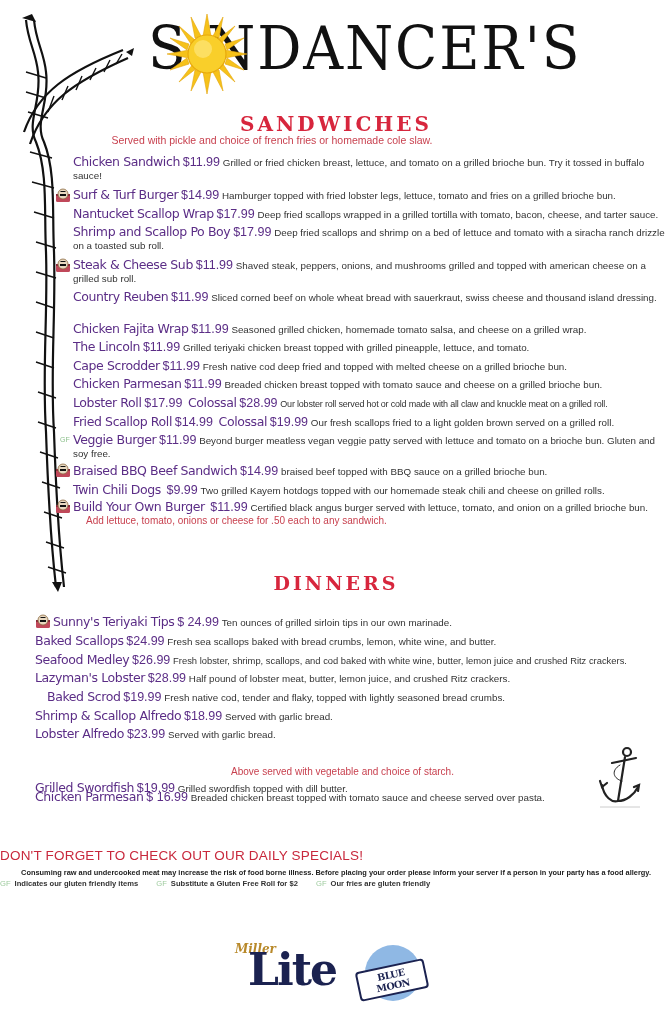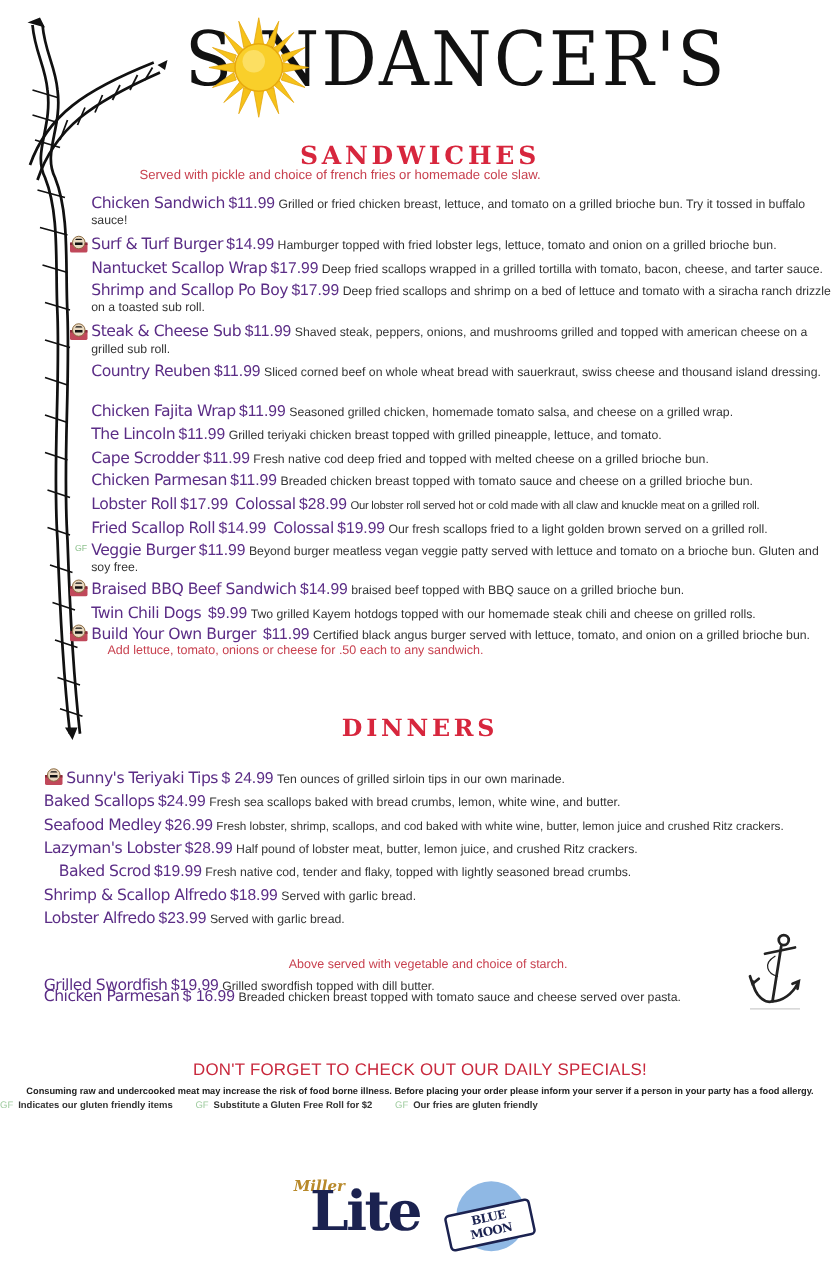--- a/index.html
+++ b/index.html
@@ -41,21 +41,21 @@
   .beef-icon {
     position: absolute; width: 16px; height: 15px;
   }
   .gf-icon {
     position: absolute; font-size: 7px; color: #8cc08c;
   }
 
   .note-red { position: absolute; font-size: 10px; color: #c8414f; }
 
   .specials {
-    position: absolute; left: 0; top: 848px; width: 672px; text-align: center;
+    position: absolute; left: 0; top: 848px; width: 672px; 
     font-size: 13.5px; color: #c8283c; letter-spacing: 0.2px;
   }
   .allergy {
     position: absolute; left: 0; top: 868px; width: 672px; text-align: center;
     font-size: 7.4px; color: #222; font-weight: bold;
   }
   .gf-legend {
     position: absolute; top: 879px; left: 0; width: 672px; 
     font-size: 7.6px; color: #333; font-weight: bold;
   }
@@ -111,21 +111,21 @@
 </div>
 
 <div class="section-title" style="top:112px;font-size:20px;">SANDWICHES</div>
 <div class="section-sub" style="top:134px;">Served with pickle and choice of french fries or homemade cole slaw.</div>
 
 <div class="item" style="left:73px;top:155px;width:590px;">
   <span class="name">Chicken Sandwich</span> <span class="price">$11.99</span> <span class="desc">Grilled or fried chicken breast, lettuce, and tomato on a grilled brioche bun. Try it tossed in buffalo sauce!</span>
 </div>
 
 <div class="item" style="left:73px;top:188px;width:595px;">
-  <span class="name">Surf &amp; Turf Burger</span> <span class="price">$14.99</span> <span class="desc">Hamburger topped with fried lobster legs, lettuce, tomato and onion on a grilled brioche bun.</span>
+  <span class="name">Surf &amp; Turf Burger</span> <span class="price">$14.99</span> <span class="desc">Hamburger topped with fried lobster legs, lettuce, tomato and fries on a grilled brioche bun.</span>
 </div>
 
 <div class="item" style="left:73px;top:207px;width:595px;">
   <span class="name">Nantucket Scallop Wrap</span> <span class="price">$17.99</span> <span class="desc">Deep fried scallops wrapped in a grilled tortilla with tomato, bacon, cheese, and tarter sauce.</span>
 </div>
 
 <div class="item" style="left:73px;top:225px;width:595px;">
   <span class="name">Shrimp and Scallop Po Boy</span> <span class="price">$17.99</span> <span class="desc">Deep fried scallops and shrimp on a bed of lettuce and tomato with a siracha ranch drizzle on a toasted sub roll.</span>
 </div>
 

